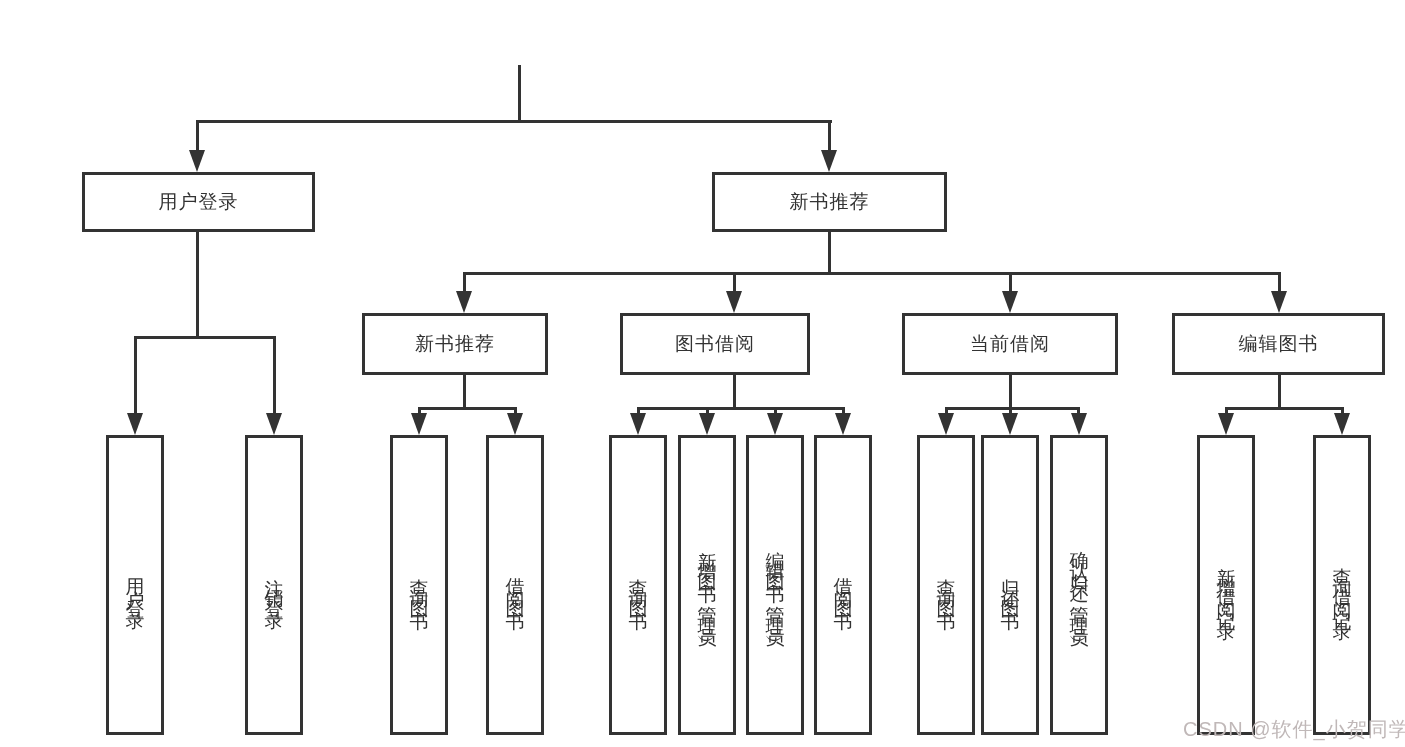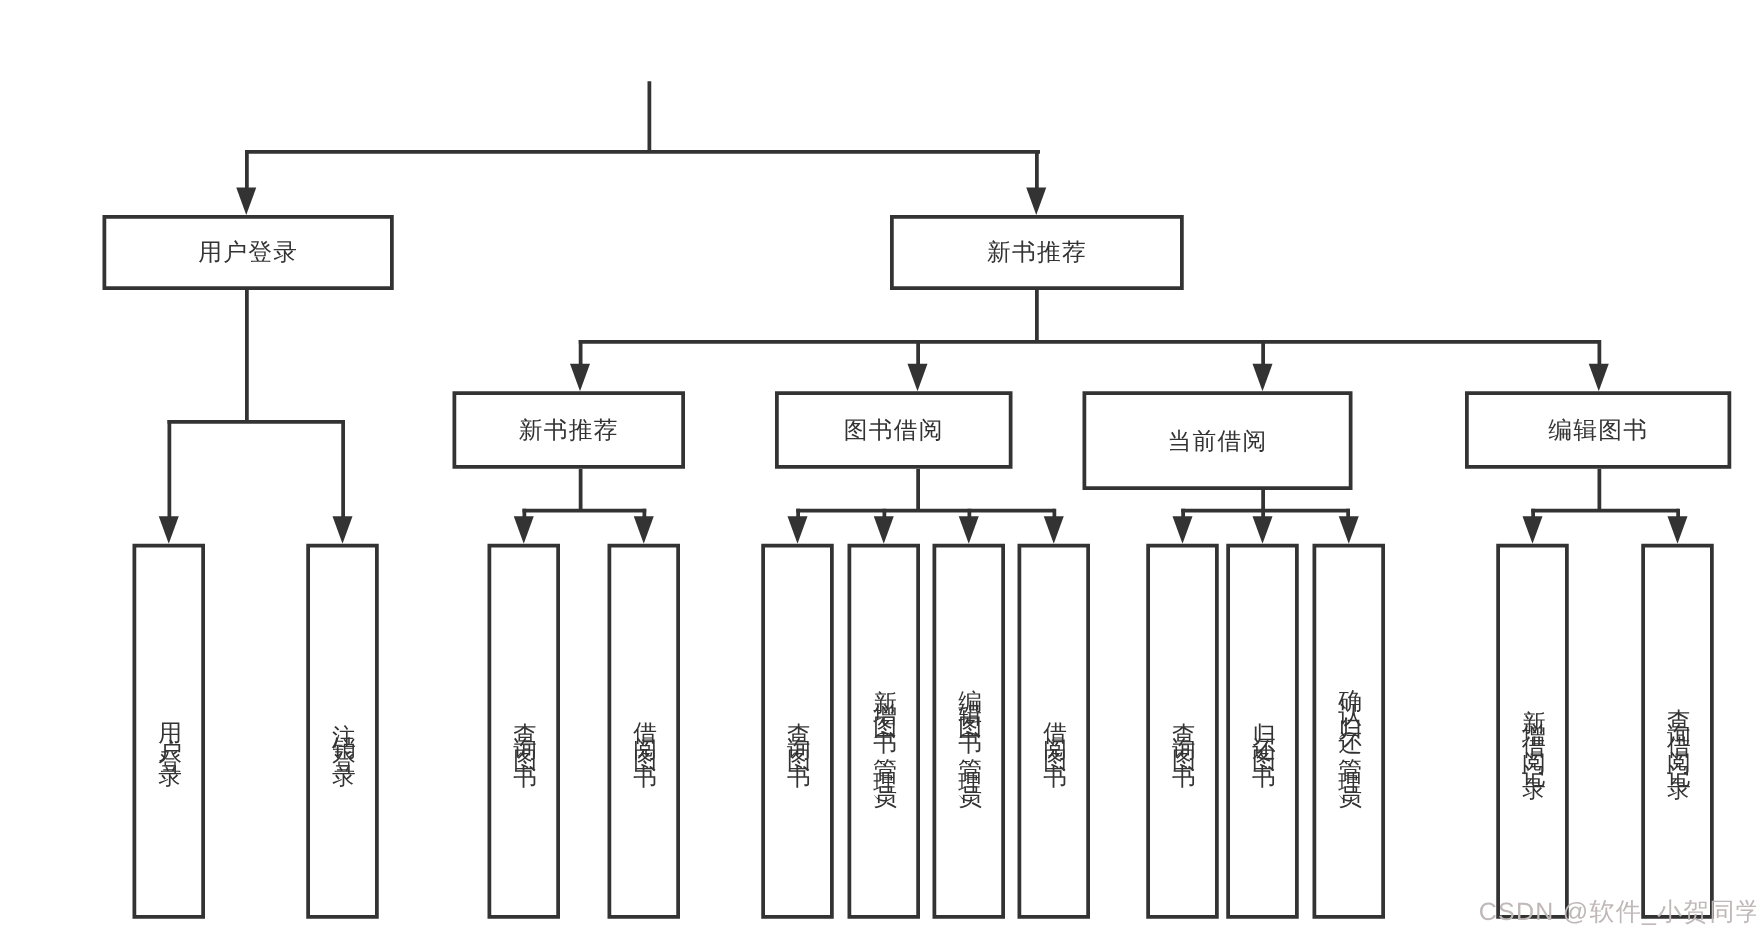--- a/index.html
+++ b/index.html
@@ -138,21 +138,21 @@
   <div class="box" style="left:712px;top:172px;width:235px;height:60px">
     <span>新书推荐</span>
   </div>
 
   <div class="box" style="left:362px;top:313px;width:186px;height:62px">
     <span>新书推荐</span>
   </div>
   <div class="box" style="left:620px;top:313px;width:190px;height:62px">
     <span>图书借阅</span>
   </div>
-  <div class="box" style="left:866px;top:313px;width:216px;height:79px">
+  <div class="box" style="left:902px;top:313px;width:216px;height:62px">
     <span>当前借阅</span>
   </div>
   <div class="box" style="left:1172px;top:313px;width:213px;height:62px">
     <span>编辑图书</span>
   </div>
 
   <div class="vbox" style="left:106px;top:435px">
     <span class="vtxt">用户登录</span>
   </div>
   <div class="vbox" style="left:245px;top:435px">

